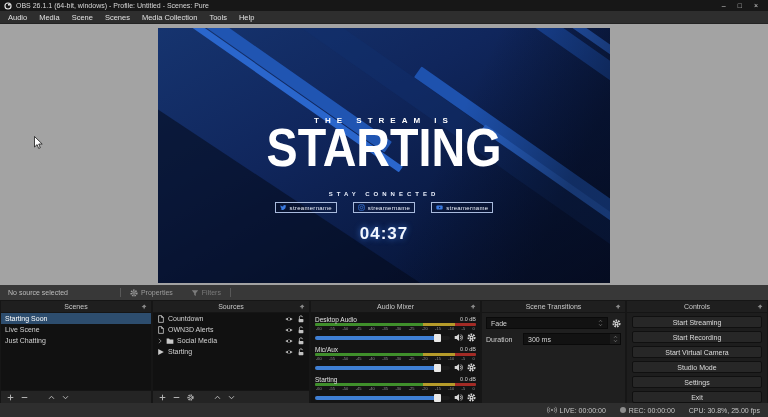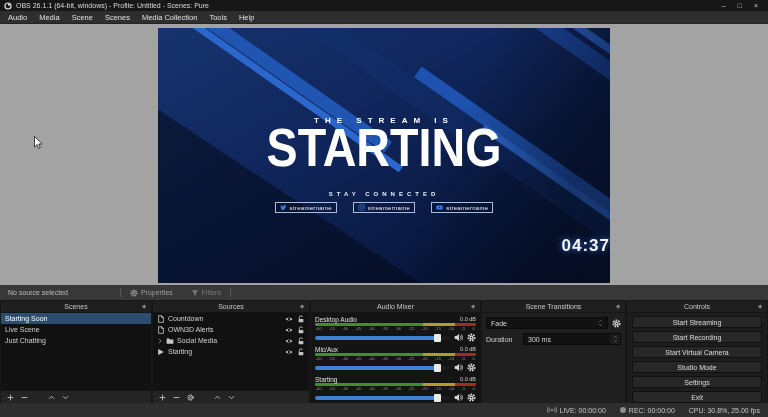--- a/index.html
+++ b/index.html
@@ -32,21 +32,21 @@
   .ov-bl { position:absolute; inset:0; background:rgba(4,9,24,.55); clip-path:polygon(0 32%,58% 100%,0 100%); }
   .ov-br { position:absolute; inset:0; background:linear-gradient(115deg,rgba(4,9,24,0) 60%,rgba(4,9,24,.5) 85%); }
   .ptext { position:absolute; width:100%; text-align:center; color:#fff; z-index:3; }
   .kicker    { top:88px; font-size:8px; font-weight:bold; letter-spacing:6px; }
   .headline  { top:94px; font-size:53px; line-height:52px; font-weight:800; transform:scaleX(.88); letter-spacing:0; }
   .subline   { top:163px; font-size:6px; font-weight:bold; letter-spacing:4px; color:#e9effc; }
   .socials   { top:174px; display:flex; justify-content:center; gap:16px; }
   .badge { display:flex; align-items:center; gap:3px; border:1px solid #a8badd; padding:1px 4px; height:11px; background:rgba(8,16,40,.25); }
   .badge .handle { font-size:6px; color:#eef2fc; letter-spacing:.3px; }
   .badge svg { width:7px; height:7px; color:#3b7ae0; }
-  .countdown { top:208px; font-size:17px; font-weight:bold; letter-spacing:1px; color:#f2f7ff; text-shadow:0 0 6px rgba(62,122,224,.9);text-align:right; }
+  .countdown { top:196px; font-size:17px; font-weight:bold; letter-spacing:1px; color:#f2f7ff; text-shadow:0 0 6px rgba(62,122,224,.9); }
   .cursor { position:absolute; left:34px; top:112px; z-index:5; }
 
   
   .srcbar { height:15px; background:#383838; display:flex; align-items:center; font-size:7px; color:#bdbdbd; }
   .srcbar .status { margin-left:8px; }
   .vsep { width:1px; height:9px; background:#585858; }
   .vsep.first { margin-left:52px; }
   .tool { display:flex; align-items:center; gap:3px; padding:0 9px; color:#9c9c9c; }
   .tool svg { width:8px; height:8px; color:#9c9c9c; }
   .tool.dim, .tool.dim svg { color:#7b7b7b; }

